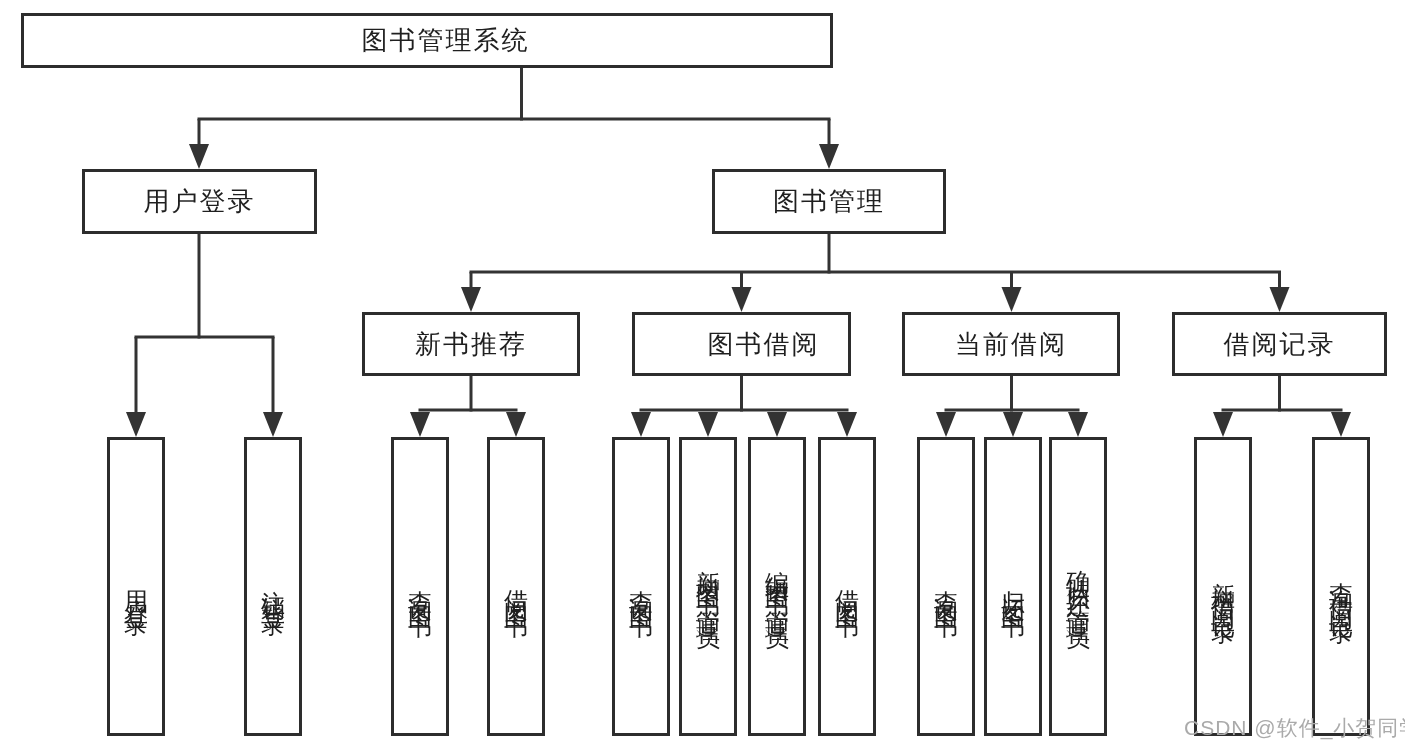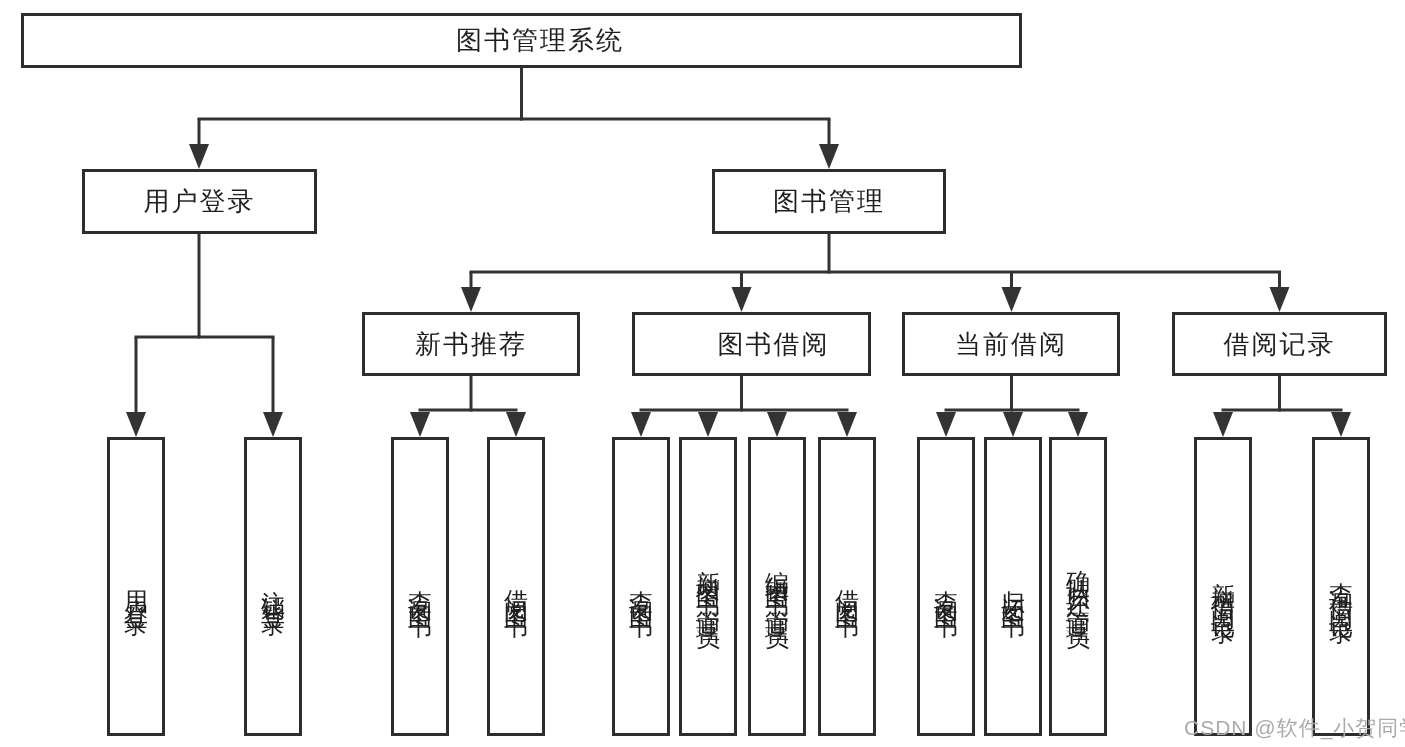--- a/index.html
+++ b/index.html
@@ -105,35 +105,35 @@
 
       <polygon points="936,412 956,412 946,437"></polygon>
       <polygon points="1003,412 1023,412 1013,437"></polygon>
       <polygon points="1068,412 1088,412 1078,437"></polygon>
 
       <polygon points="1213,412 1233,412 1223,437"></polygon>
       <polygon points="1331,412 1351,412 1341,437"></polygon>
     </g>
   </svg>
 
-  <div class="node h-node" style="left:21px; top:13px; width:1001px; height:55px;padding-left:37px;">
+  <div class="node h-node" style="left:21px; top:13px; width:812px; height:55px;padding-left:37px;">
     <span>图书管理系统</span>
   </div>
 
   <div class="node h-node" style="left:82px; top:169px; width:235px; height:65px;">
     <span>用户登录</span>
   </div>
   <div class="node h-node" style="left:712px; top:169px; width:234px; height:65px;">
     <span>图书管理</span>
   </div>
 
   <div class="node h-node" style="left:362px; top:312px; width:218px; height:64px;text-align:right;">
     <span>新书推荐</span>
   </div>
-  <div class="node h-node" style="left:632px; top:312px; width:239px; height:64px;padding-left:44px;">
+  <div class="node h-node" style="left:632px; top:312px; width:219px; height:64px;padding-left:44px;">
     <span>图书借阅</span>
   </div>
   <div class="node h-node" style="left:902px; top:312px; width:218px; height:64px;text-align:right;">
     <span>当前借阅</span>
   </div>
   <div class="node h-node" style="left:1172px; top:312px; width:215px; height:64px;">
     <span>借阅记录</span>
   </div>
 
   <div class="node v-node" style="left:107px; top:437px; width:58px; height:299px;">

